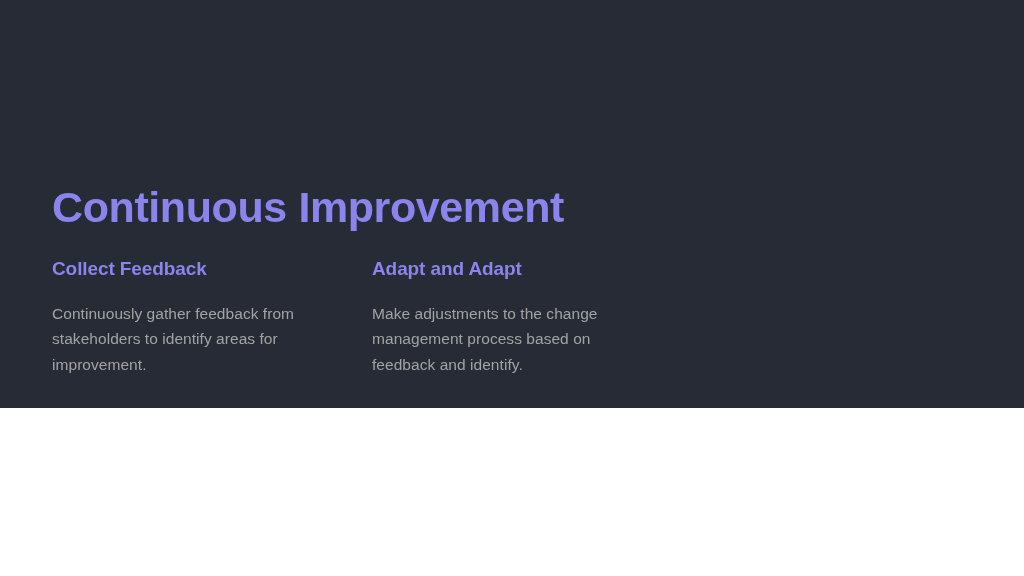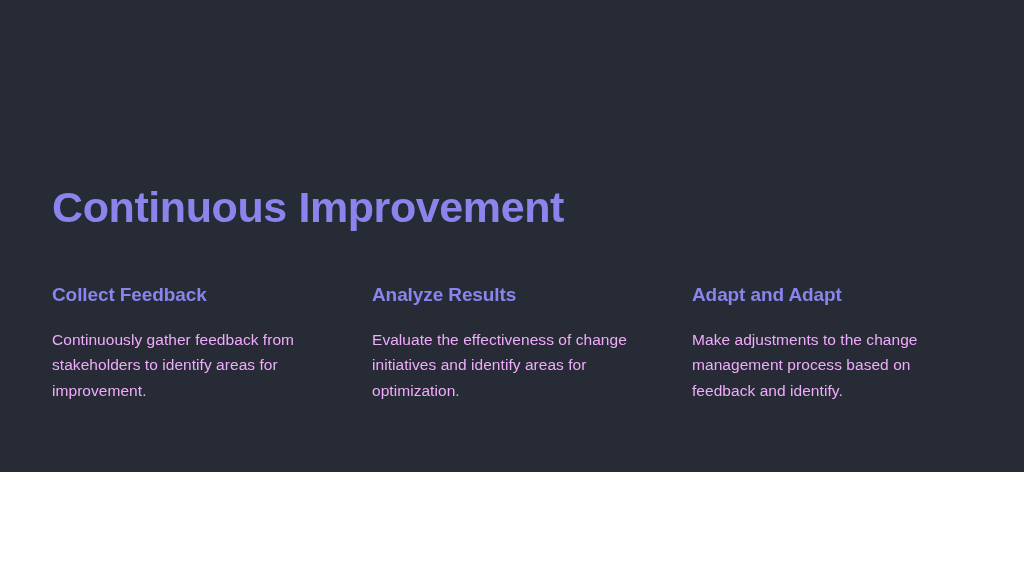--- a/index.html
+++ b/index.html
@@ -11,21 +11,21 @@
     width: 1024px;
     height: 576px;
     overflow: hidden;
     font-family: "Liberation Sans", "DejaVu Sans", sans-serif;
     -webkit-font-smoothing: antialiased;
   }
 
   #slide {
     position: relative;
     width: 1024px;
-    height: 472px;
+    height: 408px;
     background: #272b35;
     box-sizing: border-box;
   }
 
   
   #slide-title {
     position: absolute;
     left: 52px;
     top: 183px;
     margin: 0;
@@ -34,21 +34,21 @@
     font-weight: 700;
     letter-spacing: -0.4px;
     color: #8b84ec;
     white-space: nowrap;
   }
 
   
   #columns {
     position: absolute;
     left: 52px;
-    top: 284px;
+    top: 258px;
     width: 920px;
     display: flex;
     flex-direction: row;
     align-items: flex-end;
   }
 
   .column {
     width: 272px;
     margin-right: 48px;
     box-sizing: border-box;
@@ -67,41 +67,37 @@
     color: #8b84ec;
     white-space: nowrap;
   }
 
   .column-body {
     margin: 0;
     font-size: 15.5px;
     line-height: 25.3px;
     font-weight: 400;
     letter-spacing: 0.05px;
-    color: #f0abfc;
+    color: #a3a3a3;
   }
 </style>
 </head>
 <body>
 
 <div id="slide">
 
   <h1 id="slide-title">Continuous Improvement</h1>
 
   <div id="columns">
 
     <div class="column">
       <h2 class="column-heading">Collect Feedback</h2>
       <p class="column-body">Continuously gather feedback from stakeholders to identify areas for improvement.</p>
     </div>
 
-    <div class="column">
-      <h2 class="column-heading">Analyze Results</h2>
-      <p class="column-body">Evaluate the effectiveness of change initiatives and identify areas for optimization.</p>
-    </div>
 
     <div class="column">
       <h2 class="column-heading">Adapt and Adapt</h2>
       <p class="column-body">Make adjustments to the change management process based on feedback and identify.</p>
     </div>
 
   </div>
 
 </div>
 

